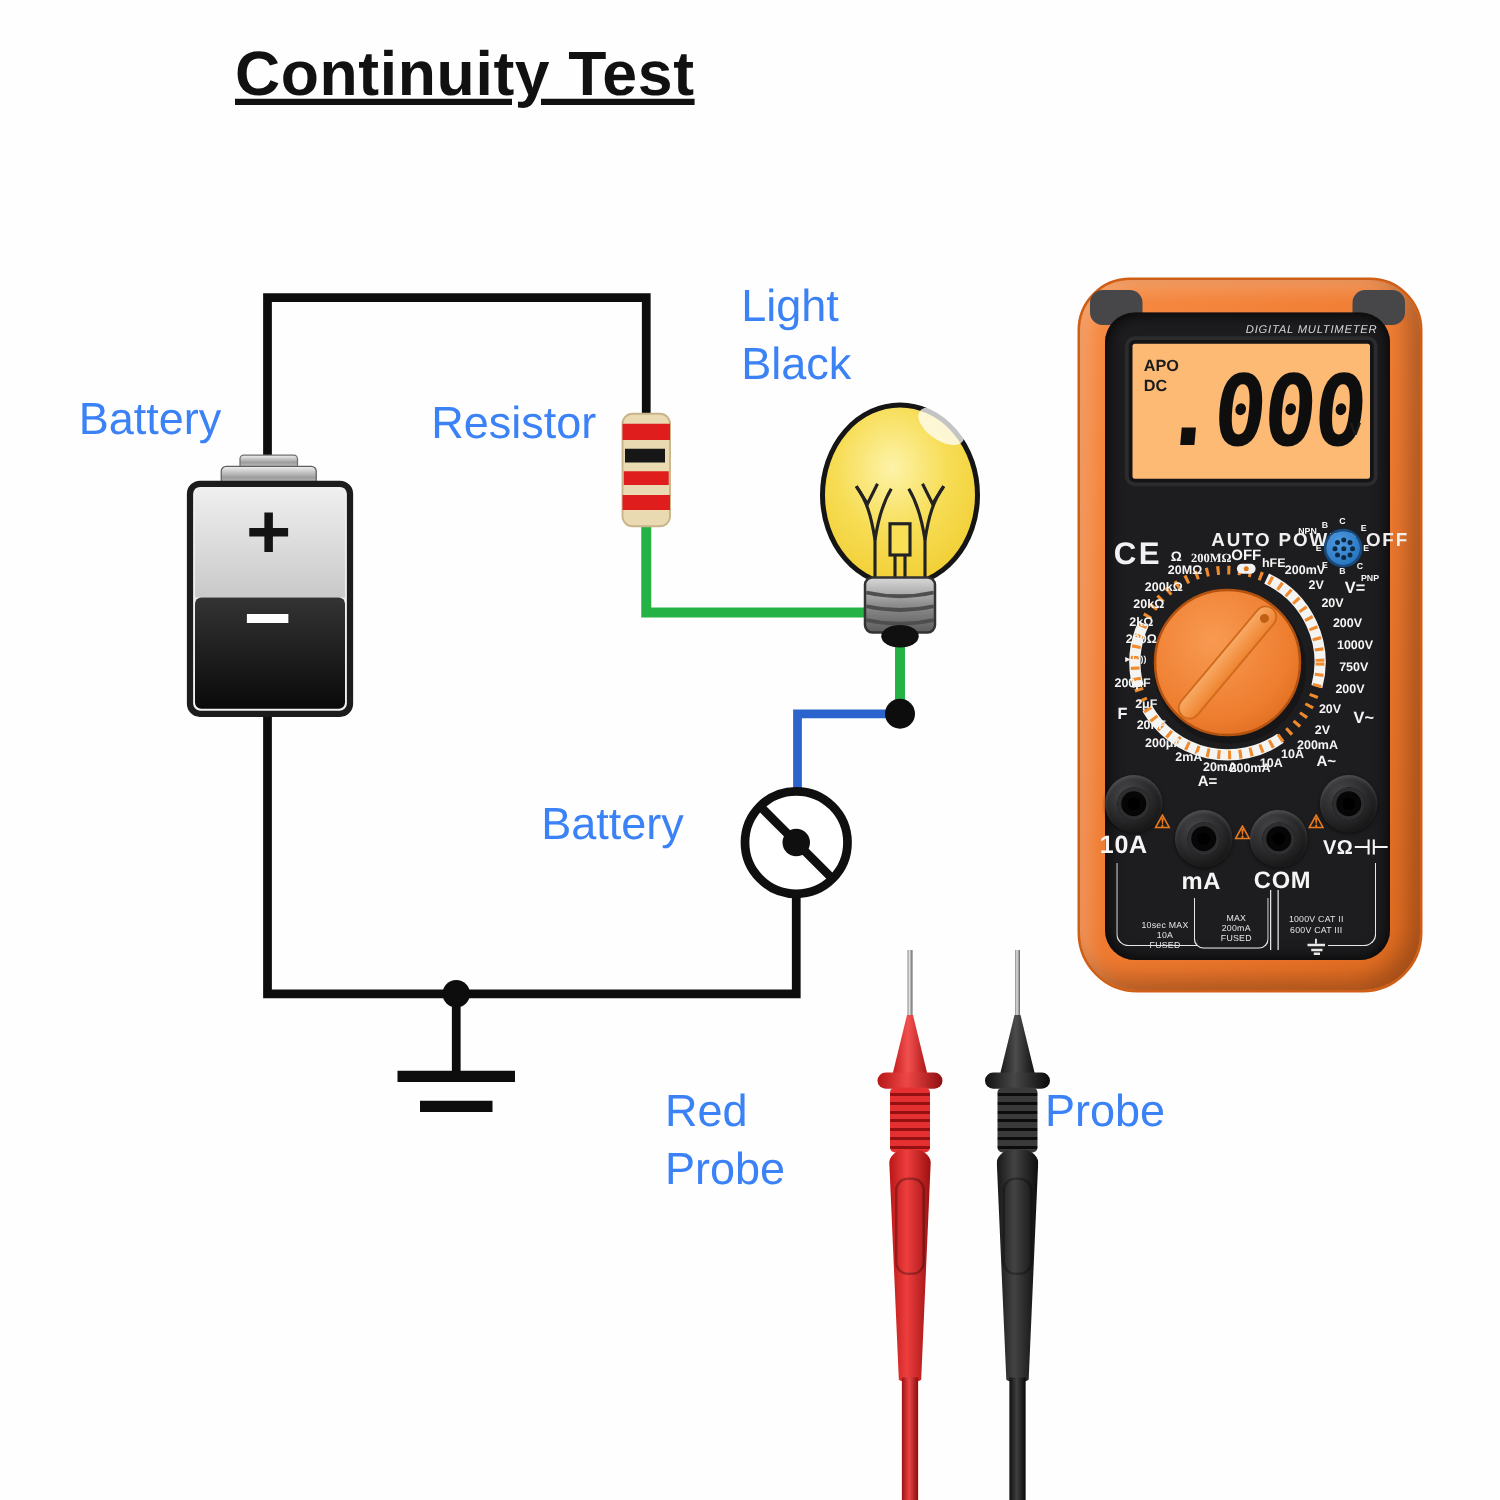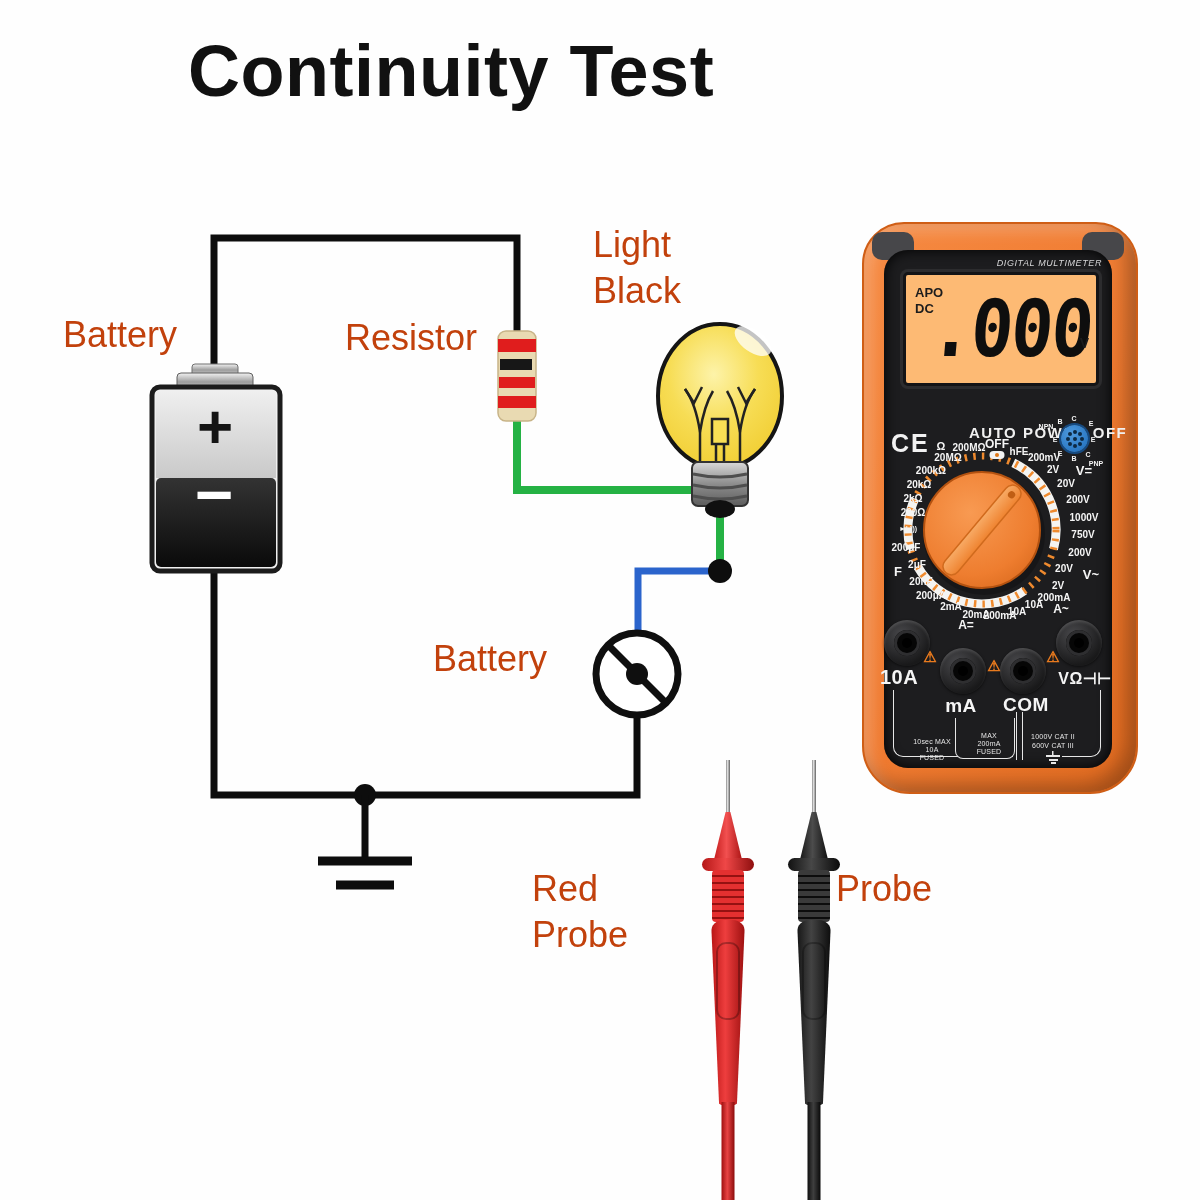--- a/index.html
+++ b/index.html
@@ -1,23 +1,23 @@
 <!DOCTYPE html>
 <html><head>
 <meta charset="utf-8">
 <style>
   html,body{margin:0;padding:0;background:#ffffff;}
   .stage{position:relative;width:1200px;height:1200px;background:#fefefe;overflow:hidden;
          font-family:"Liberation Sans",sans-serif;}
   .abs{position:absolute;}
 
   
-  .title{position:absolute;left:188px;top:30px;font-size:72px;font-weight:600;color:#111;
-         letter-spacing:0.5px;margin:0;}
-  .diagram-label{position:absolute;color:#c2410c;font-size:36px;font-weight:400;line-height:46px;
+  .title{position:absolute;left:188px;top:30px;font-size:50px;font-weight:600;color:#111;
+         letter-spacing:0.5px;margin:0;text-decoration:underline;}
+  .diagram-label{position:absolute;color:#3b82f6;font-size:36px;font-weight:400;line-height:46px;
          white-space:nowrap;}
   .centered{text-align:left;}
 
   
   .meter-body{position:absolute;left:862px;top:222px;width:272px;height:568px;
         background:linear-gradient(120deg,#f68a42,#ef7a30 55%,#e06a1f);
         border:2px solid #cf5e16;border-radius:42px 42px 48px 48px;
         box-shadow:inset -10px -8px 18px rgba(0,0,0,.28), inset 8px 8px 14px rgba(255,255,255,.22);}
   .corner-tab{position:absolute;width:42px;height:28px;background:#47474a;border-radius:10px;}
   .meter-face{position:absolute;left:884px;top:250px;width:228px;height:518px;background:#1d1d1f;
@@ -243,21 +243,21 @@
   <div class="jack" style="left:1056px;top:620px"></div>
 
   <div class="brk" style="left:893px;top:690px;width:64px;height:66px;border-left-width:1.5px;border-bottom-width:1.5px;border-bottom-left-radius:10px"></div>
   <div class="brk" style="left:955px;top:718px;width:58px;height:40px;border-left-width:1.5px;border-bottom-width:1.5px;border-right-width:1.5px;border-bottom-left-radius:8px;border-bottom-right-radius:8px"></div>
   <div class="brk" style="left:1016px;top:712px;width:5px;height:48px;border-left-width:1.5px;border-right-width:1.5px"></div>
   <div class="brk" style="left:1062px;top:690px;width:38px;height:66px;border-right-width:1.5px;border-bottom-width:1.5px;border-bottom-right-radius:10px"></div>
   <div class="gnd" style="left:1046px;top:751px"></div>
 
   <div class="layer">
       <span class="pl" style="left: 941px; top: 446px; font-size: 11px;">Ω</span>
-      <span class="pl" style="left: 969px; top: 447px; font-size: 10px;">200MΩ</span>
+      <span class="pl" style="left: 969px; top: 447px; font-size: 10px; font-family: Liberation Serif, serif;">200MΩ</span>
       <span class="pl" style="left: 997px; top: 444px; font-size: 12px;">OFF</span>
       <span class="pl" style="left: 1019px; top: 451px; font-size: 10px;">hFE</span>
       <span class="pl" style="left: 948px; top: 457px; font-size: 10px;">20MΩ</span>
       <span class="pl" style="left: 931px; top: 470px; font-size: 10px;">200kΩ</span>
       <span class="pl" style="left: 919px; top: 484px; font-size: 10px;">20kΩ</span>
       <span class="pl" style="left: 913px; top: 498px; font-size: 10px;">2kΩ</span>
       <span class="pl" style="left: 913px; top: 512px; font-size: 10px;">200Ω</span>
       <span class="pl" style="left: 908px; top: 528px; font-size: 7px;">►|·)))</span>
       <span class="pl" style="left: 906px; top: 547px; font-size: 10px;">200μF</span>
       <span class="pl" style="left: 917px; top: 564px; font-size: 10px;">2μF</span>

